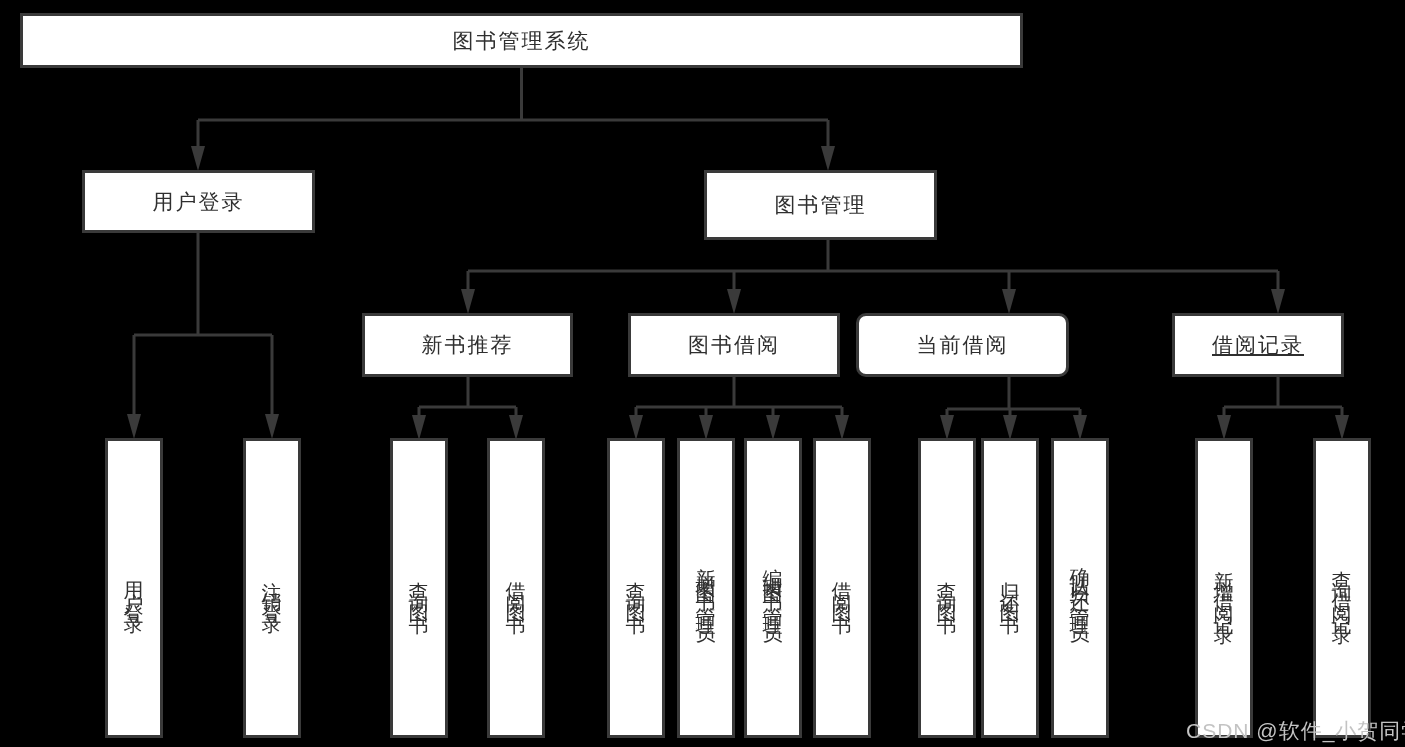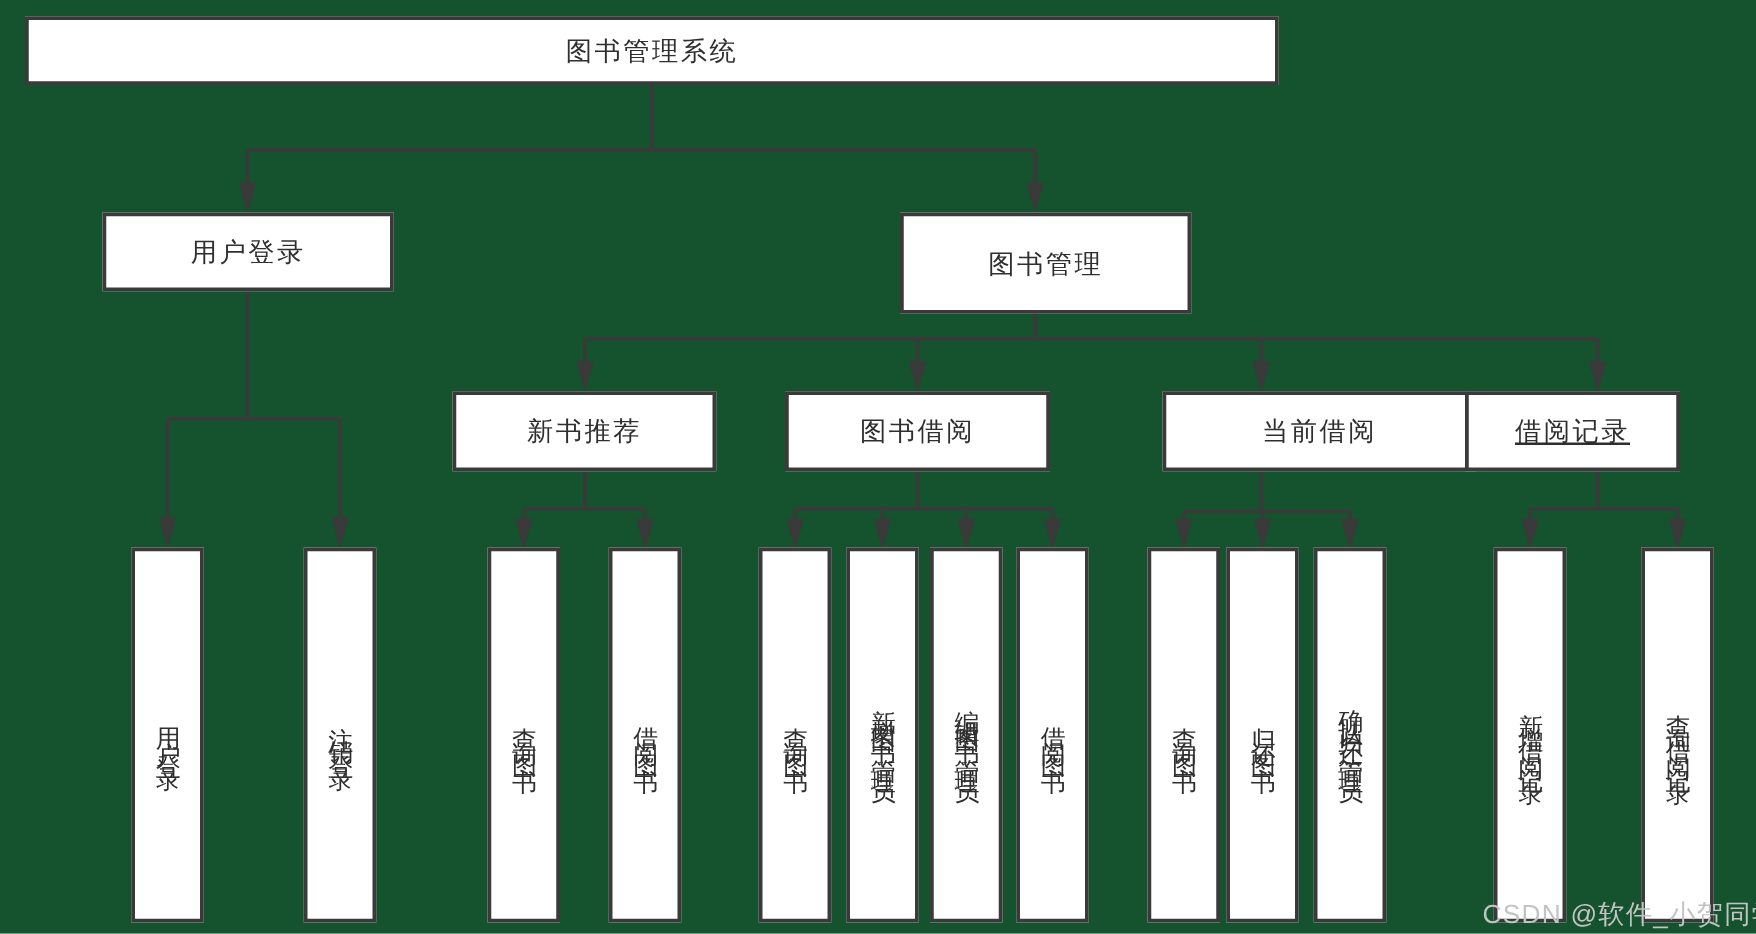--- a/index.html
+++ b/index.html
@@ -5,21 +5,21 @@
   html, body {
     margin: 0;
     padding: 0;
     background: #ffffff;
     font-family: "Liberation Sans", sans-serif;
   }
   .canvas {
     position: relative;
     width: 1405px;
     height: 747px;
-    background: #14532d;
+    background: #000000;
     overflow: hidden;
   }
   svg.connectors {
     position: absolute;
     left: 0; top: 0;
     width: 1405px; height: 747px;
     pointer-events: none;
   }
   .box {
     position: absolute;
@@ -43,25 +43,25 @@
     font-size: 20px;
     letter-spacing: 11px;
     line-height: 1;
     white-space: nowrap;
   }
   .v-label.long {
     letter-spacing: 8px;
   }
   .root-box   { left: 20px;  top: 13px;  width: 1003px; height: 55px; }
   .l2a        { left: 82px;  top: 170px; width: 233px;  height: 63px; }
-  .l2b        { left: 720px; top: 170px; width: 233px;  height: 81px; }
+  .l2b        { left: 704px; top: 170px; width: 233px;  height: 70px; }
   .l3         { top: 313px;  height: 64px; }
   .l3a        { left: 362px;  width: 211px; }
   .l3b        { left: 628px;  width: 212px; }
-  .l3c        { left: 930px;  width: 251px; }
+  .l3c        { left: 856px;  width: 213px; border-radius: 10px; }
   .l3d        { left: 1172px; width: 172px; text-decoration: underline; }
   .l4         { top: 438px; height: 300px; width: 58px; }
   .p1  { left: 105px; }
   .p2  { left: 243px; }
   .p3  { left: 390px; }
   .p4  { left: 487px; }
   .p5  { left: 607px; }
   .p6  { left: 677px; }
   .p7  { left: 744px; }
   .p8  { left: 813px; }

